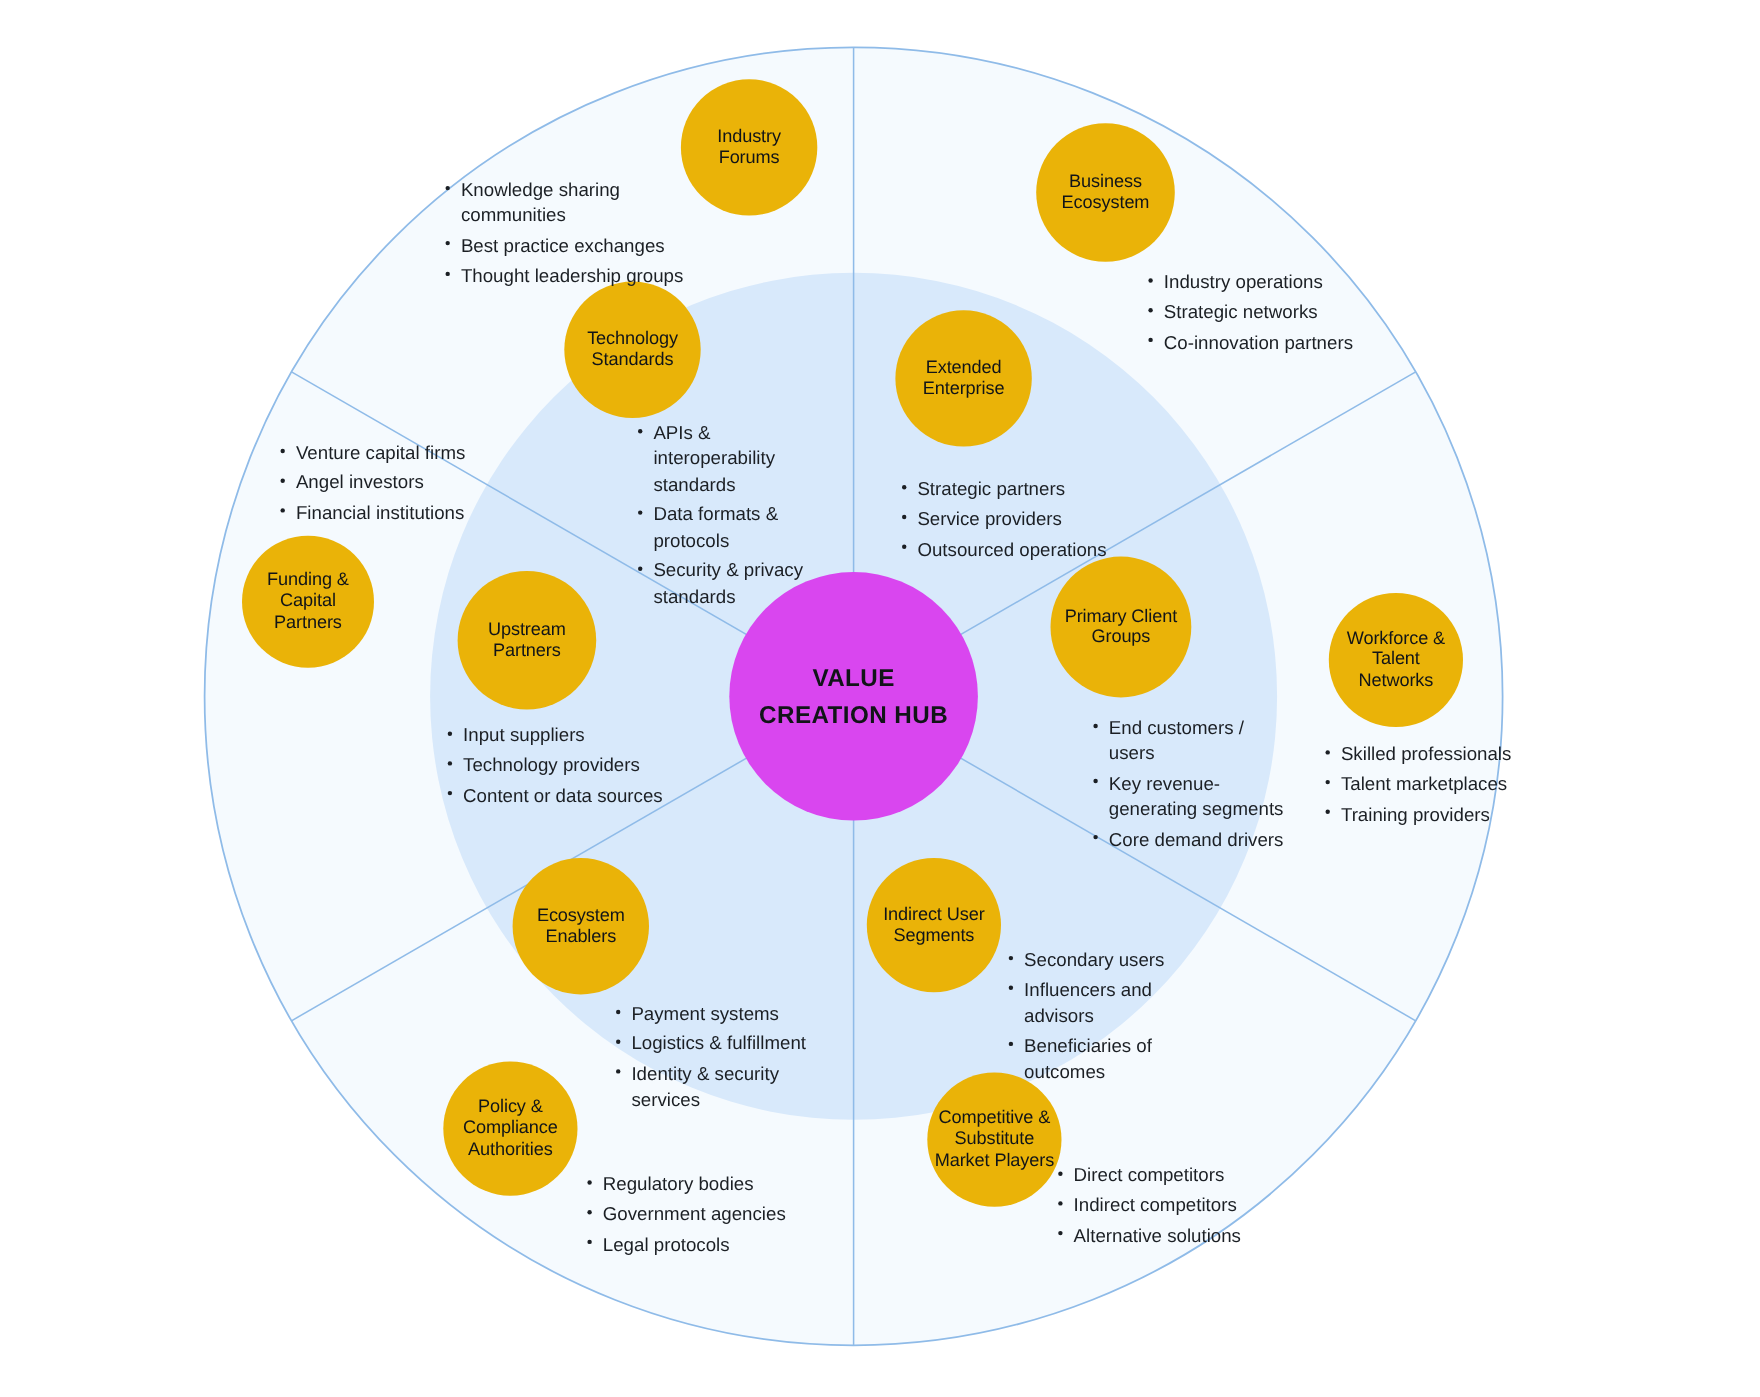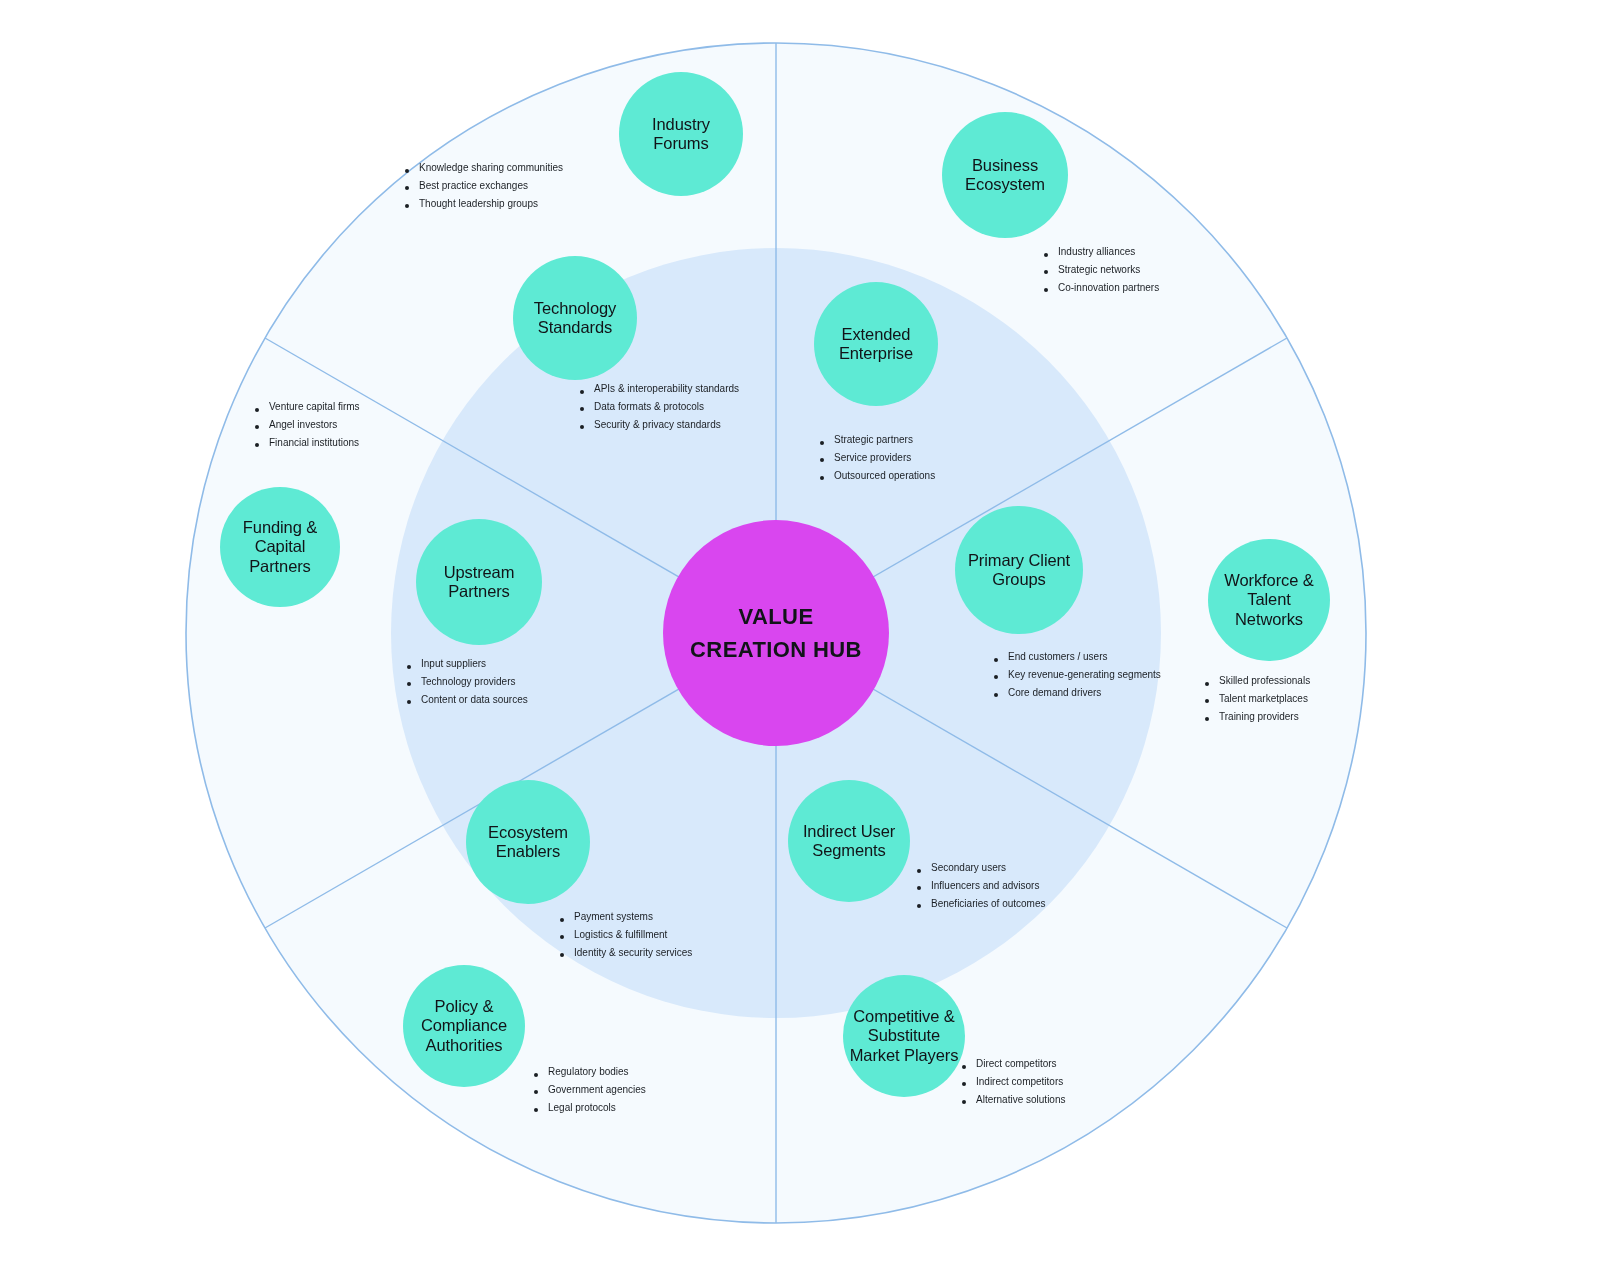--- a/index.html
+++ b/index.html
@@ -21,21 +21,21 @@
   svg#rings {
     position: absolute;
     left: 0;
     top: 0;
     width: 1600px;
     height: 1270px;
   }
   .node {
     position: absolute;
     border-radius: 50%;
-    background: #5eead4;
+    background: #eab308;
     display: flex;
     align-items: center;
     justify-content: center;
     text-align: center;
     color: #111418;
     line-height: 1.18;
     box-sizing: border-box;
   }
   .node-label {
     display: block;
@@ -48,21 +48,21 @@
   }
   .hub .node-label {
     font-size: 22px;
     font-weight: 700;
     letter-spacing: 0.4px;
     line-height: 1.5;
   }
   .bullets {
     position: absolute;
     color: #1b1f24;
-    font-size: 10px;
+    font-size: 17px;
     line-height: 1.38;
     box-sizing: border-box;
   }
   .bullets ul {
     margin: 0;
     padding: 0;
     list-style: none;
   }
   .bullets li {
     position: relative;
@@ -171,21 +171,21 @@
   <div class="bullets" style="left:403px; top:161px; width:245px;">
     <ul>
       <li>Knowledge sharing communities</li>
       <li>Best practice exchanges</li>
       <li>Thought leadership groups</li>
     </ul>
   </div>
 
   <div class="bullets" style="left:1042px; top:245px; width:230px;">
     <ul>
-      <li>Industry alliances</li>
+      <li>Industry operations</li>
       <li>Strategic networks</li>
       <li>Co-innovation partners</li>
     </ul>
   </div>
 
   <div class="bullets" style="left:578px; top:382px; width:166px;">
     <ul>
       <li>APIs &amp; interoperability standards</li>
       <li>Data formats &amp; protocols</li>
       <li>Security &amp; privacy standards</li>

